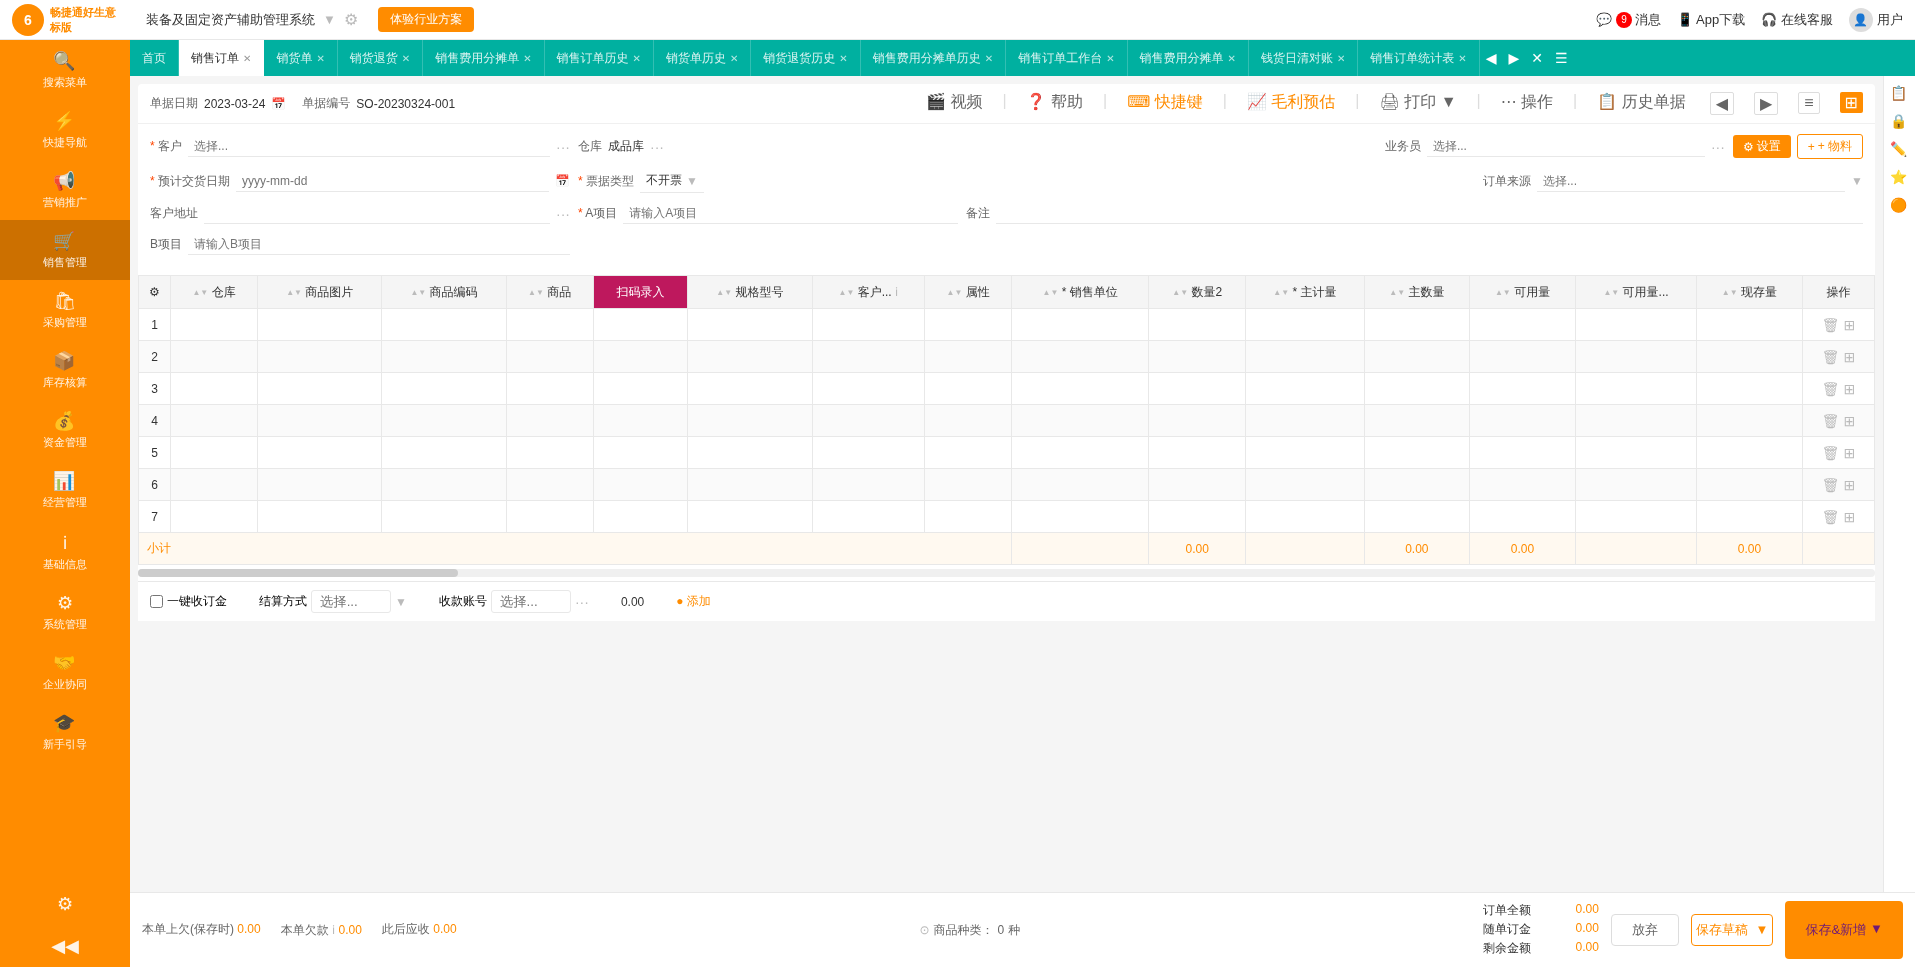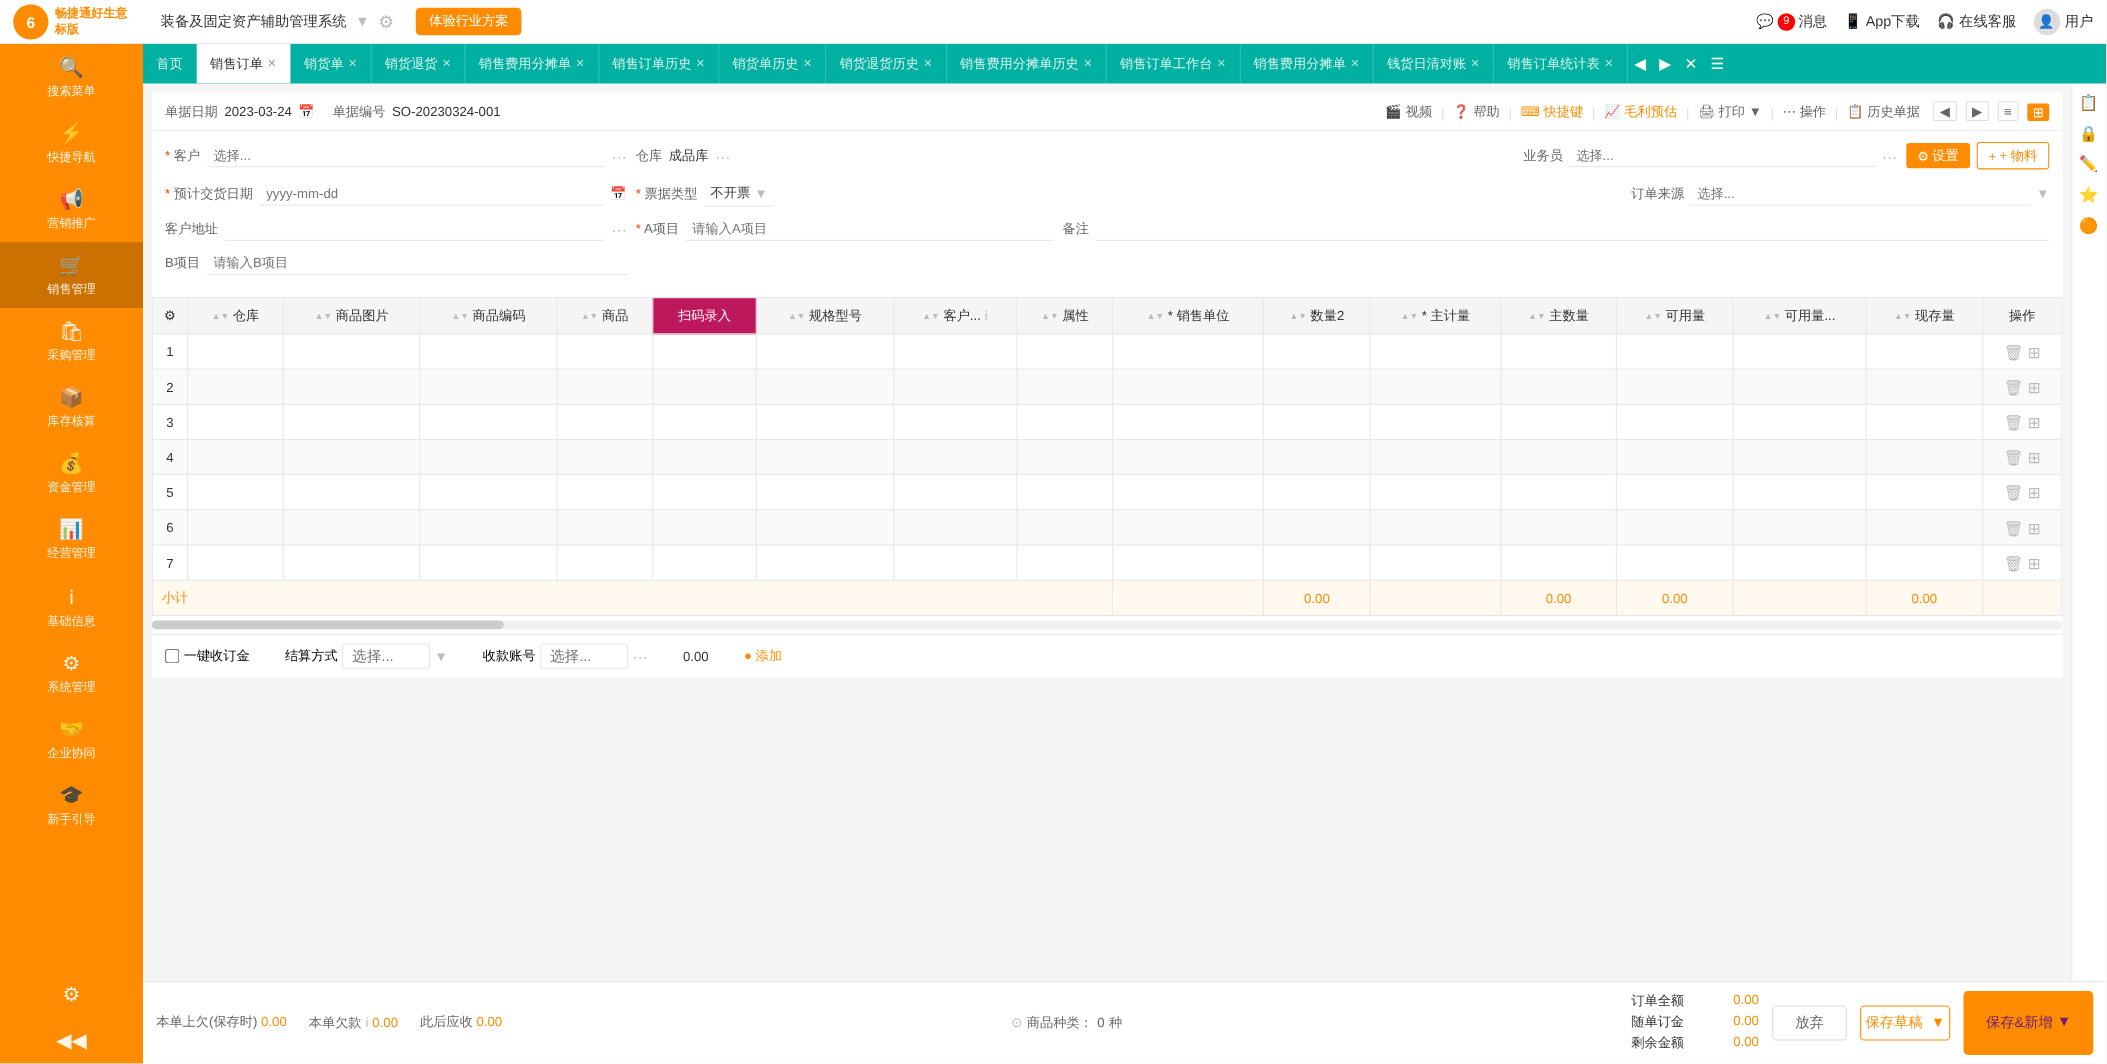--- a/index.html
+++ b/index.html
@@ -36,21 +36,21 @@
     .tab-item .close-x { color: rgba(255,255,255,0.7); font-size: 10px; }
     .tab-item.active .close-x { color: #999; }
     .tab-nav-btn { color: white; padding: 0 6px; cursor: pointer; font-size: 14px; flex-shrink: 0; }
     
     
     .form-card { background: white; border-radius: 4px; margin-bottom: 8px; }
     .form-header { display: flex; align-items: center; padding: 8px 12px; border-bottom: 1px solid #f0f0f0; gap: 16px; }
     .form-header-item { display: flex; align-items: center; gap: 6px; font-size: 12px; color: #333; }
     .form-header-label { color: #666; }
     .form-header-value { color: #333; font-weight: 500; }
-    .form-actions { margin-left: auto; display: flex; align-items: flex-end; gap: 8px; font-size: 12px; color: #666; }
+    .form-actions { margin-left: auto; display: flex; align-items: flex-start; gap: 20px; font-size: 16px; color: #666; }
     .form-actions span { cursor: pointer; }
     
     .form-body { padding: 10px 12px; }
     .form-row { display: flex; align-items: center; margin-bottom: 10px; gap: 8px; }
     .field-group { display: flex; align-items: center; gap: 6px; flex: 1; }
     .field-label { color: #666; font-size: 12px; white-space: nowrap; }
     .field-label.required::before { content: '* '; color: #ff4500; }
     .field-input { flex: 1; border: none; border-bottom: 1px solid #e8e8e8; padding: 3px 6px; font-size: 12px; color: #ccc; background: transparent; outline: none; min-width: 80px; }
     .field-dots { color: #bbb; font-size: 14px; cursor: pointer; }
     .field-select { display: flex; align-items: center; gap: 4px; border: none; border-bottom: 1px solid #e8e8e8; padding: 3px 6px; background: transparent; cursor: pointer; color: #333; font-size: 12px; }

